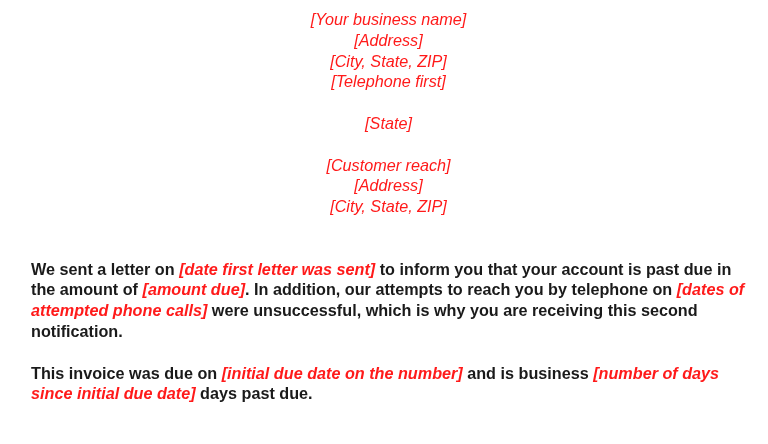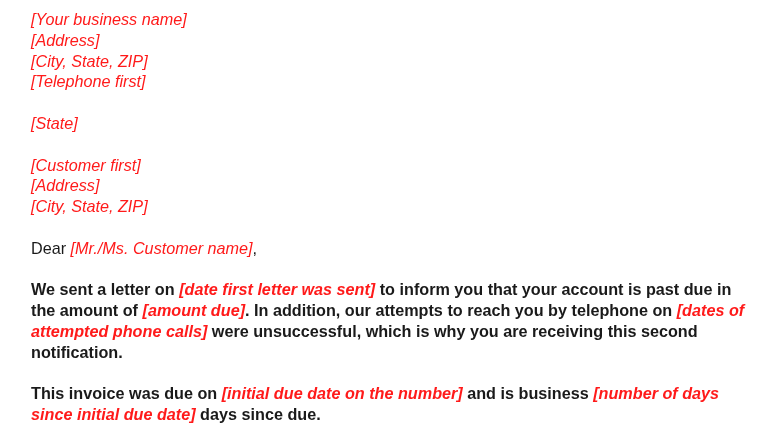--- a/index.html
+++ b/index.html
@@ -18,20 +18,21 @@
       color: #1a1a1a;
     }
     .page {
       position: absolute;
       left: 31px;
       top: 9px;
       width: 715px;
     }
     .block {
       margin: 0;
+      text-align: center;
     }
     .line {
       display: block;
       white-space: nowrap;
     }
     .gap {
       height: 20.8px;
     }
     .ph {
       color: #ff1a1a;
@@ -57,32 +58,29 @@
 
   <div class="gap"></div>
 
   <div class="block">
     <span class="line ph">[State]</span>
   </div>
 
   <div class="gap"></div>
 
   <div class="block">
-    <span class="line ph">[Customer first]</span>
+    <span class="line ph">[Customer reach]</span>
     <span class="line ph">[Address]</span>
     <span class="line ph">[City, State, ZIP]</span>
   </div>
 
   <div class="gap"></div>
 
-  <div class="block">
-    <span class="line"><span>Dear </span><span class="ph">[Mr./Ms. Customer name]</span><span>,</span></span>
-  </div>
 
   <div class="gap"></div>
 
   <p class="para"><span>We sent a letter on </span><span class="ph">[date first letter was sent]</span><span> to inform you that your account is past due in the amount of </span><span class="ph">[amount due]</span><span>. In addition, our attempts to reach you by telephone on </span><span class="ph">[dates of attempted phone calls]</span><span> were unsuccessful, which is why you are receiving this second notification.</span></p>
 
   <div class="gap"></div>
 
-  <p class="para"><span>This invoice was due on </span><span class="ph">[initial due date on the number]</span><span> and is business </span><span class="ph">[number of days since initial due date]</span><span> days since due.</span></p>
+  <p class="para"><span>This invoice was due on </span><span class="ph">[initial due date on the number]</span><span> and is business </span><span class="ph">[number of days since initial due date]</span><span> days past due.</span></p>
 
 </div>
 
 </body></html>

